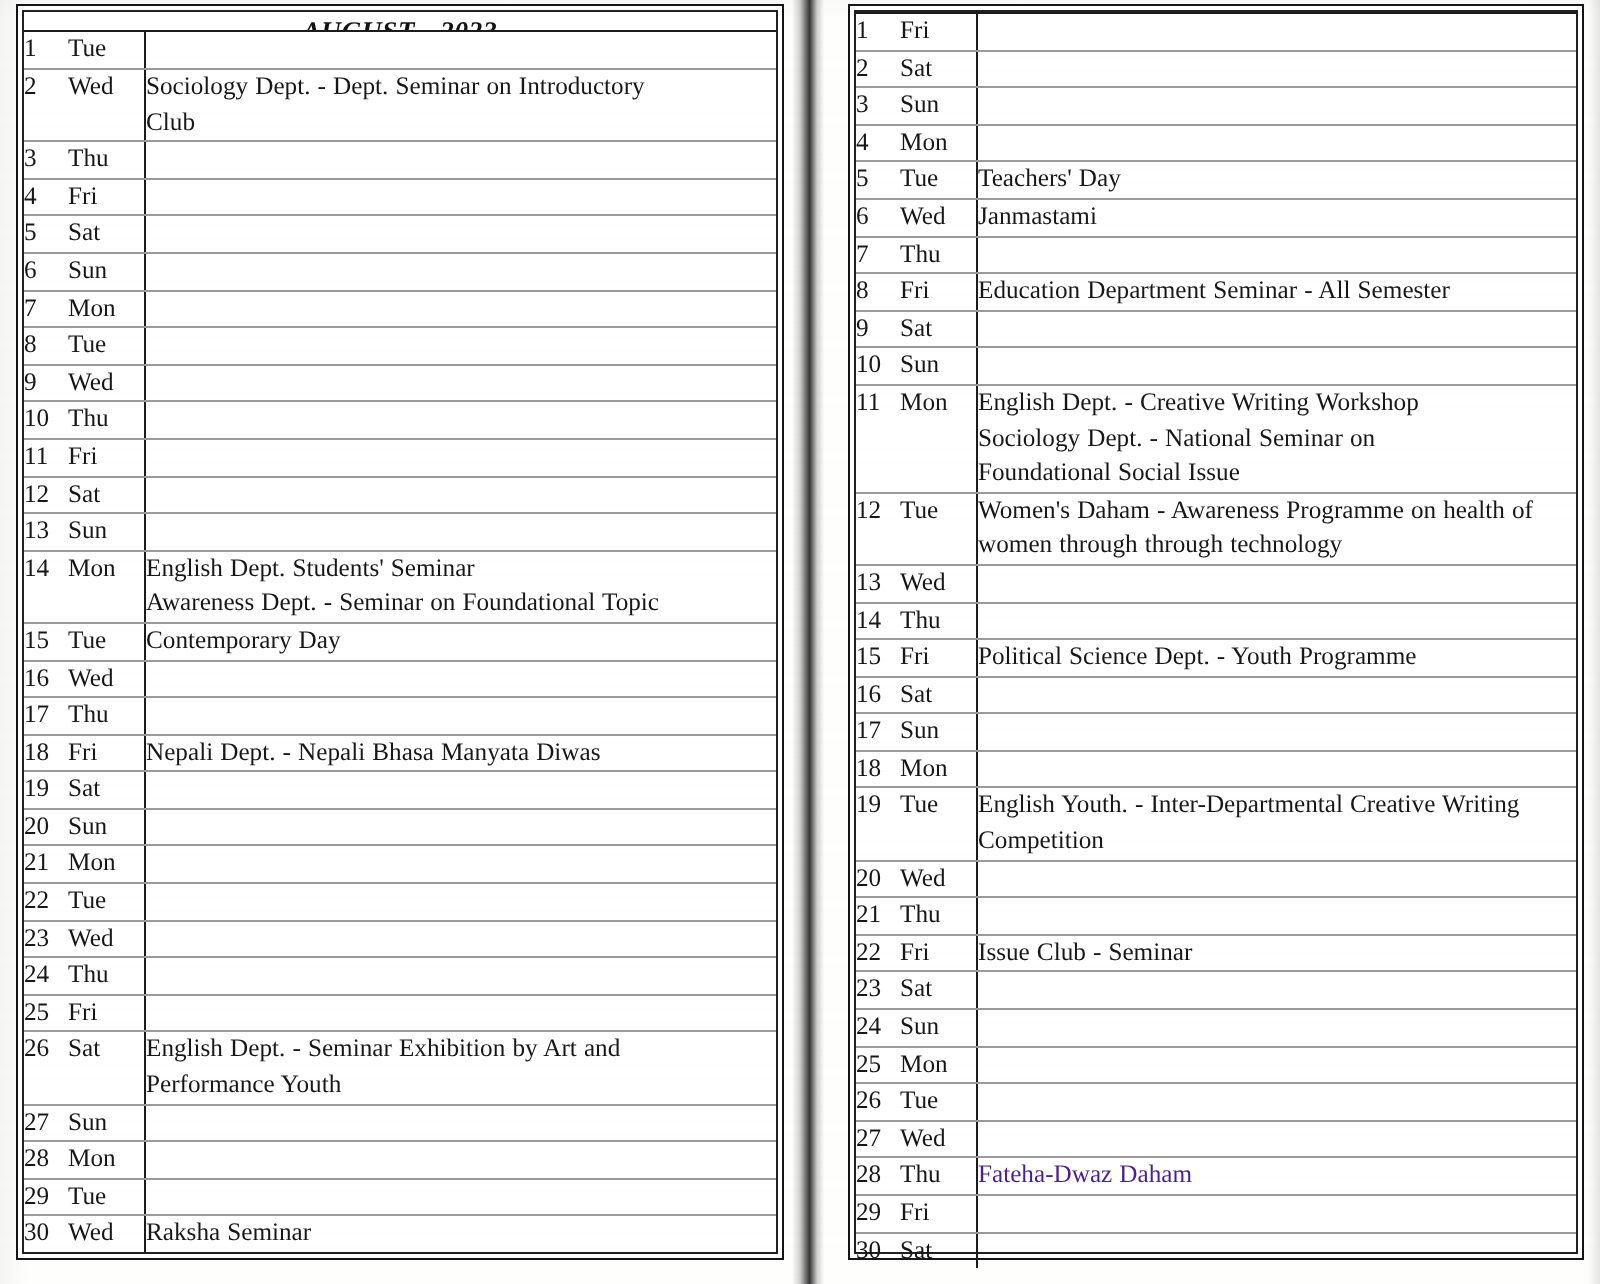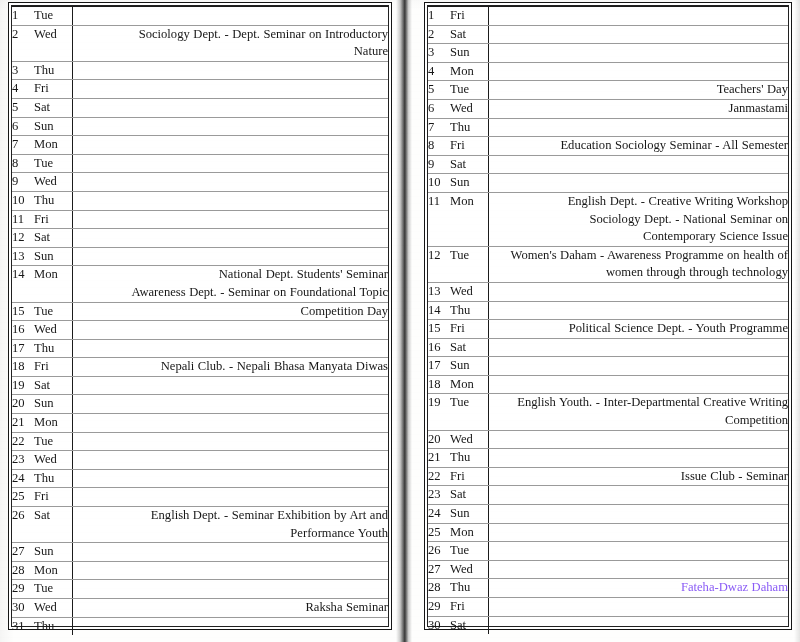--- a/index.html
+++ b/index.html
@@ -129,26 +129,25 @@
   td.cal-event {
     padding-left: 6px;
     padding-right: 4px;
     color: #141414;
     word-spacing: 0.4px;
   }
   .ev-line {
     display: block;
     white-space: nowrap;
     overflow: hidden;
-    text-align: right;
   }
 
   
   .ink-faint {
-    color: #8b5cf6;
+    color: #4c1d95;
   }
 
   
   .streaks {
     position: absolute;
     inset: 0;
     pointer-events: none;
     opacity: 0.5;
     background: repeating-linear-gradient(
       180deg,
@@ -171,21 +170,21 @@
             <tr>
               <td class="cal-date">1</td>
               <td class="cal-day">Tue</td>
               <td class="cal-event">&nbsp;</td>
             </tr>
             <tr>
               <td class="cal-date">2</td>
               <td class="cal-day">Wed</td>
               <td class="cal-event">
                 <span class="ev-line">Sociology Dept. - Dept. Seminar on Introductory</span>
-                <span class="ev-line">Nature</span>
+                <span class="ev-line">Club</span>
               </td>
             </tr>
             <tr>
               <td class="cal-date">3</td>
               <td class="cal-day">Thu</td>
               <td class="cal-event">&nbsp;</td>
             </tr>
             <tr>
               <td class="cal-date">4</td>
               <td class="cal-day">Fri</td>
@@ -233,46 +232,46 @@
             </tr>
             <tr>
               <td class="cal-date">13</td>
               <td class="cal-day">Sun</td>
               <td class="cal-event">&nbsp;</td>
             </tr>
             <tr>
               <td class="cal-date">14</td>
               <td class="cal-day">Mon</td>
               <td class="cal-event">
-                <span class="ev-line">National Dept. Students' Seminar</span>
+                <span class="ev-line">English Dept. Students' Seminar</span>
                 <span class="ev-line">Awareness Dept. - Seminar on Foundational Topic</span>
               </td>
             </tr>
             <tr>
               <td class="cal-date">15</td>
               <td class="cal-day">Tue</td>
               <td class="cal-event">
-                <span class="ev-line">Competition Day</span>
+                <span class="ev-line">Contemporary Day</span>
               </td>
             </tr>
             <tr>
               <td class="cal-date">16</td>
               <td class="cal-day">Wed</td>
               <td class="cal-event">&nbsp;</td>
             </tr>
             <tr>
               <td class="cal-date">17</td>
               <td class="cal-day">Thu</td>
               <td class="cal-event">&nbsp;</td>
             </tr>
             <tr>
               <td class="cal-date">18</td>
               <td class="cal-day">Fri</td>
               <td class="cal-event">
-                <span class="ev-line">Nepali Club. - Nepali Bhasa Manyata Diwas</span>
+                <span class="ev-line">Nepali Dept. - Nepali Bhasa Manyata Diwas</span>
               </td>
             </tr>
             <tr>
               <td class="cal-date">19</td>
               <td class="cal-day">Sat</td>
               <td class="cal-event">&nbsp;</td>
             </tr>
             <tr>
               <td class="cal-date">20</td>
               <td class="cal-day">Sun</td>
@@ -325,25 +324,20 @@
               <td class="cal-date">29</td>
               <td class="cal-day">Tue</td>
               <td class="cal-event">&nbsp;</td>
             </tr>
             <tr>
               <td class="cal-date">30</td>
               <td class="cal-day">Wed</td>
               <td class="cal-event">
                 <span class="ev-line">Raksha Seminar</span>
               </td>
-            </tr>
-            <tr>
-              <td class="cal-date">31</td>
-              <td class="cal-day">Thu</td>
-              <td class="cal-event">&nbsp;</td>
             </tr>
           </tbody>
       </table>
     </div>
   </div>
 
   <div class="month-block" id="month-september">
     <div class="month-inner">
       <div class="month-title">SEPTEMBER - 2023</div>
       <table class="month-table">
@@ -384,40 +378,40 @@
             </tr>
             <tr>
               <td class="cal-date">7</td>
               <td class="cal-day">Thu</td>
               <td class="cal-event">&nbsp;</td>
             </tr>
             <tr>
               <td class="cal-date">8</td>
               <td class="cal-day">Fri</td>
               <td class="cal-event">
-                <span class="ev-line">Education Sociology Seminar - All Semester</span>
+                <span class="ev-line">Education Department Seminar - All Semester</span>
               </td>
             </tr>
             <tr>
               <td class="cal-date">9</td>
               <td class="cal-day">Sat</td>
               <td class="cal-event">&nbsp;</td>
             </tr>
             <tr>
               <td class="cal-date">10</td>
               <td class="cal-day">Sun</td>
               <td class="cal-event">&nbsp;</td>
             </tr>
             <tr>
               <td class="cal-date">11</td>
               <td class="cal-day">Mon</td>
               <td class="cal-event">
                 <span class="ev-line">English Dept. - Creative Writing Workshop</span>
                 <span class="ev-line">Sociology Dept. - National Seminar on</span>
-                <span class="ev-line">Contemporary Science Issue</span>
+                <span class="ev-line">Foundational Social Issue</span>
               </td>
             </tr>
             <tr>
               <td class="cal-date">12</td>
               <td class="cal-day">Tue</td>
               <td class="cal-event">
                 <span class="ev-line">Women's Daham - Awareness Programme on health of</span>
                 <span class="ev-line">women through through technology</span>
               </td>
             </tr>

